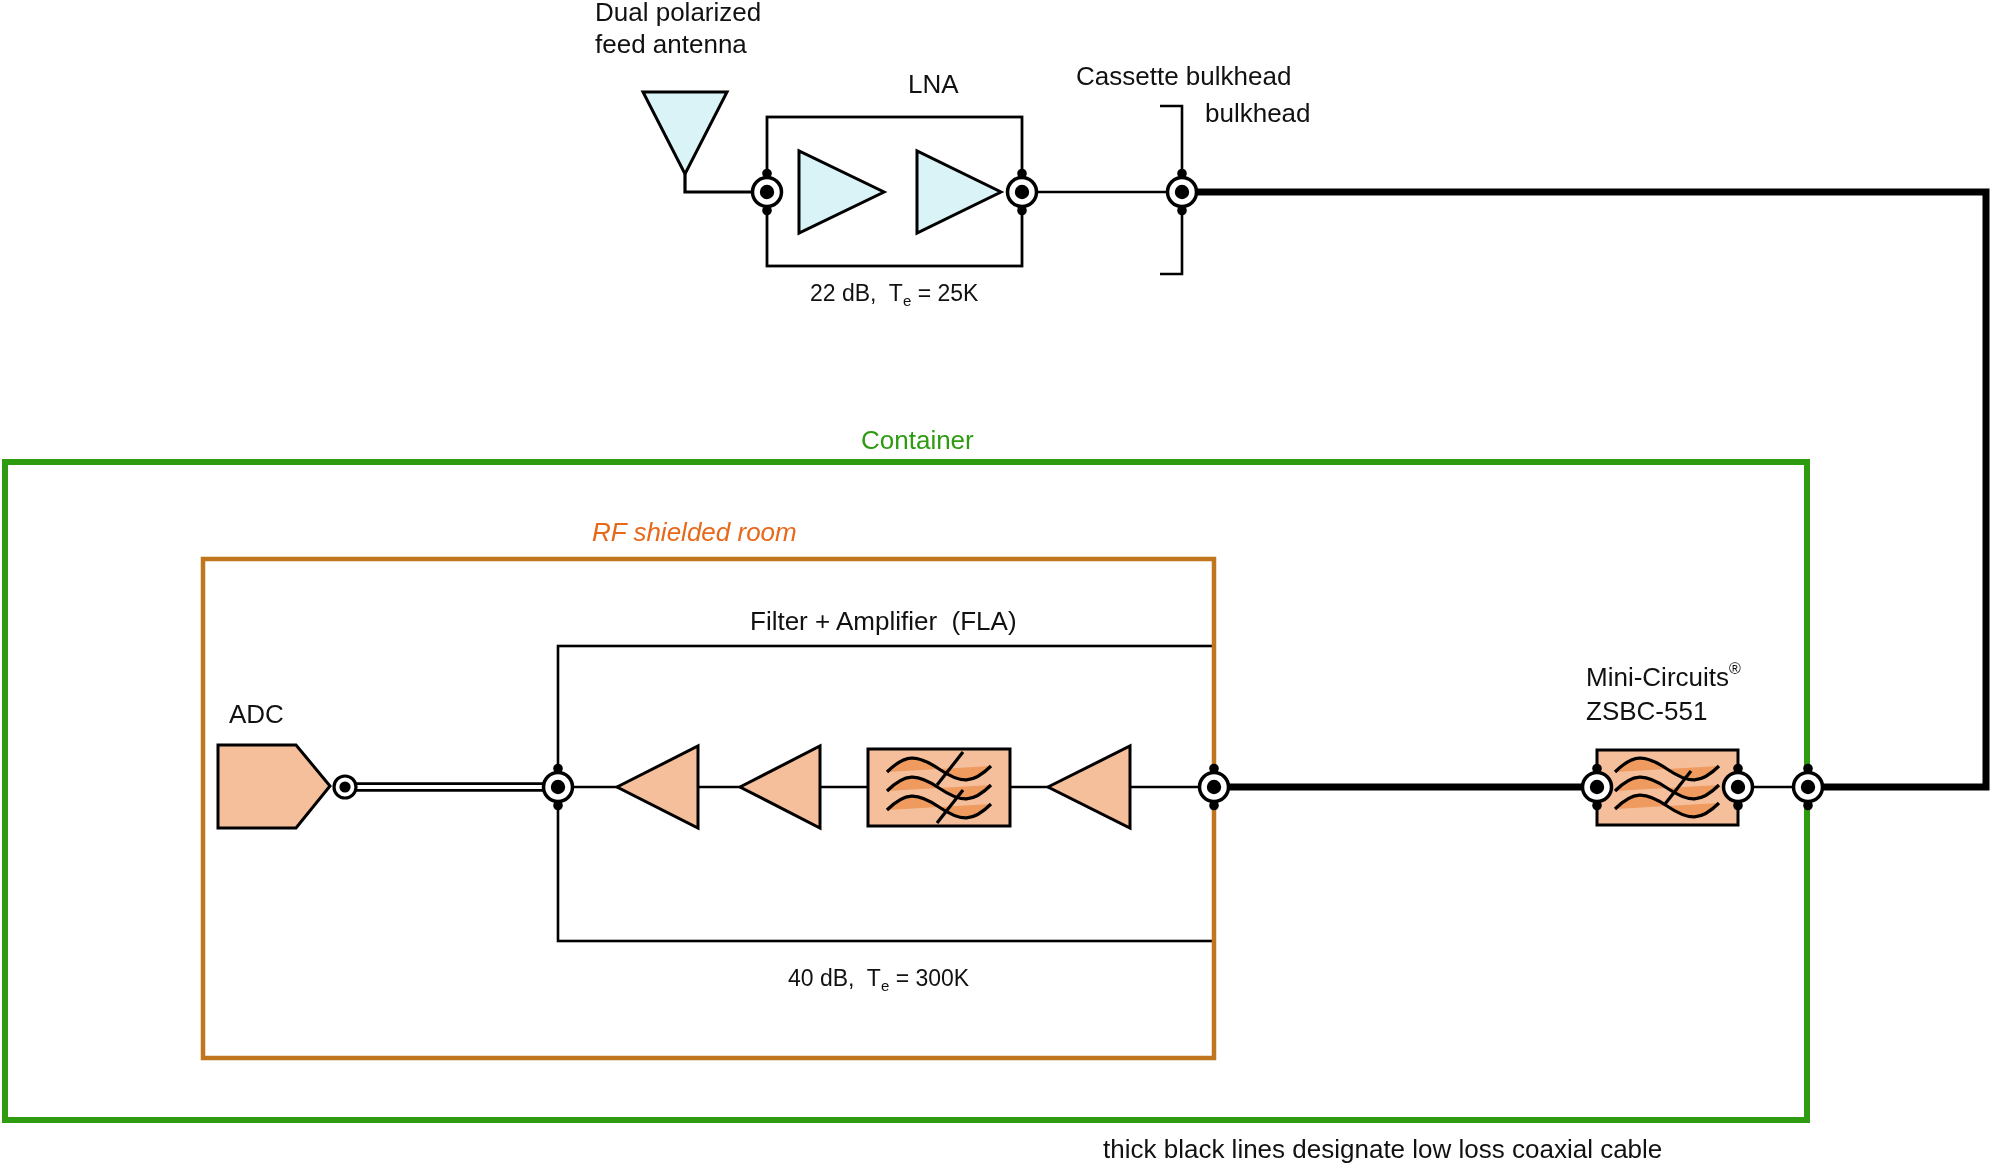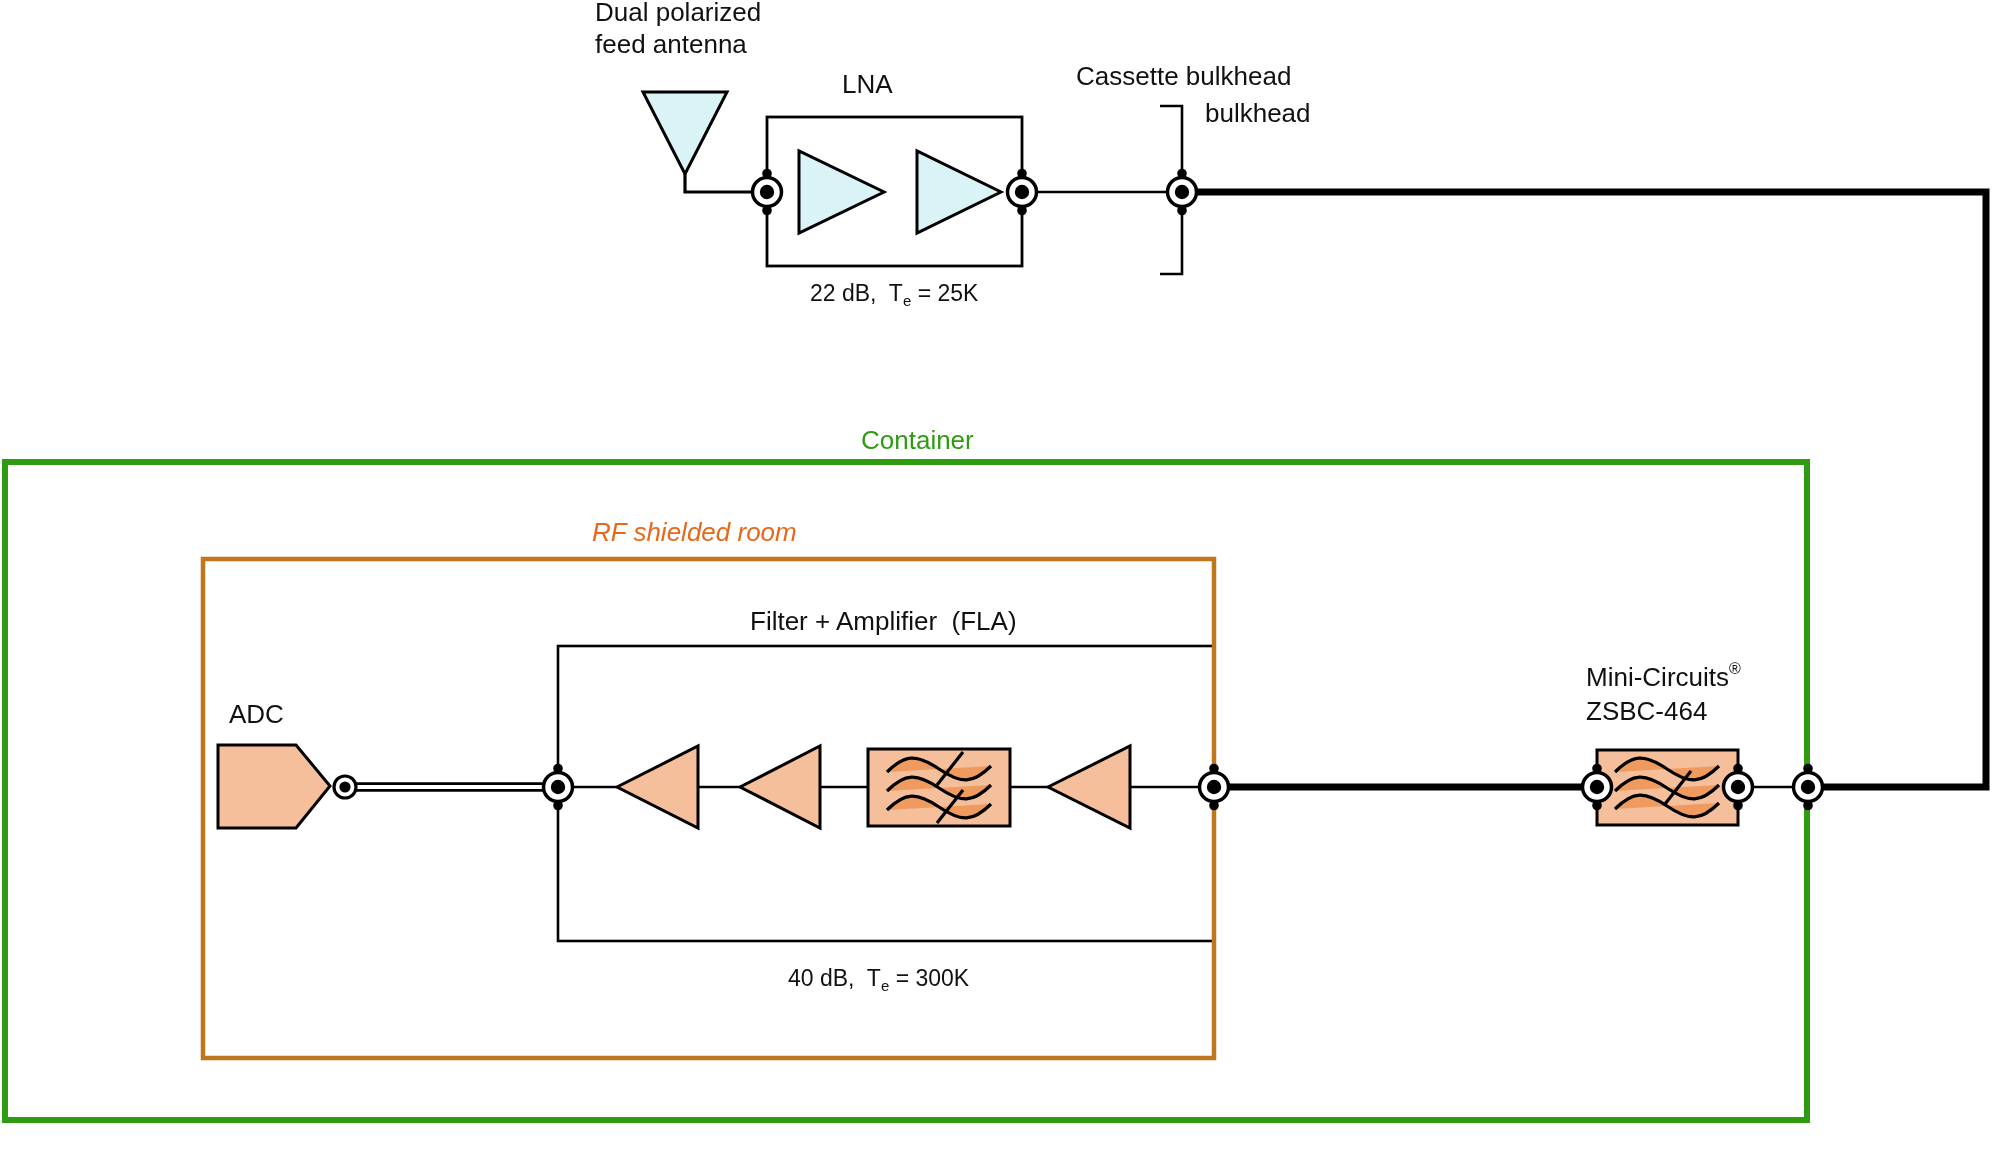--- a/index.html
+++ b/index.html
@@ -133,33 +133,34 @@
     <use href="#conn-bulk" x="1214" y="787"></use>
     <use href="#conn-bulk" x="1597" y="787"></use>
     <use href="#conn-bulk" x="1738" y="787"></use>
     <use href="#conn-bulk" x="1808" y="787"></use>
     <use href="#conn-plain" x="345" y="787"></use>
   </svg>
 
   <div class="label" style="left:595px;top:-2px">Dual polarized</div>
   <div class="label" style="left:595px;top:30px">feed antenna</div>
 
-  <div class="label" style="left:842px;top:70px">LNA</div>
+  <div class="label" style="left:908px;top:70px">LNA</div>
 
   <div class="label spec" style="left:810px;top:280px"><span>22 dB,  T</span><span class="tsub">e</span><span> = 25K</span></div>
 
   <div class="label" style="left:1076px;top:62px">Cassette bulkhead</div>
   <div class="label" style="left:1205px;top:99px">bulkhead</div>
 
   <div class="label green" style="left:861px;top:426px">Container</div>
   <div class="label orange" style="left:592px;top:518px">RF shielded room</div>
 
   <div class="label" style="left:750px;top:607px">Filter + Amplifier  (FLA)</div>
 
   <div class="label spec" style="left:788px;top:965px"><span>40 dB,  T</span><span class="tsub">e</span><span> = 300K</span></div>
 
   <div class="label" style="left:229px;top:700px">ADC</div>
 
   <div class="label" style="left:1586px;top:660px"><span>Mini-Circuits</span><span class="tsup">®</span></div>
-  <div class="label" style="left:1586px;top:697px">ZSBC-464</div>
+  <div class="label" style="left:1586px;top:697px">ZSBC-551</div>
 
+  <div class="label" style="left:1103px;top:1135px">thick black lines designate low loss coaxial cable</div>
 
 </div>
 
 </body></html>

